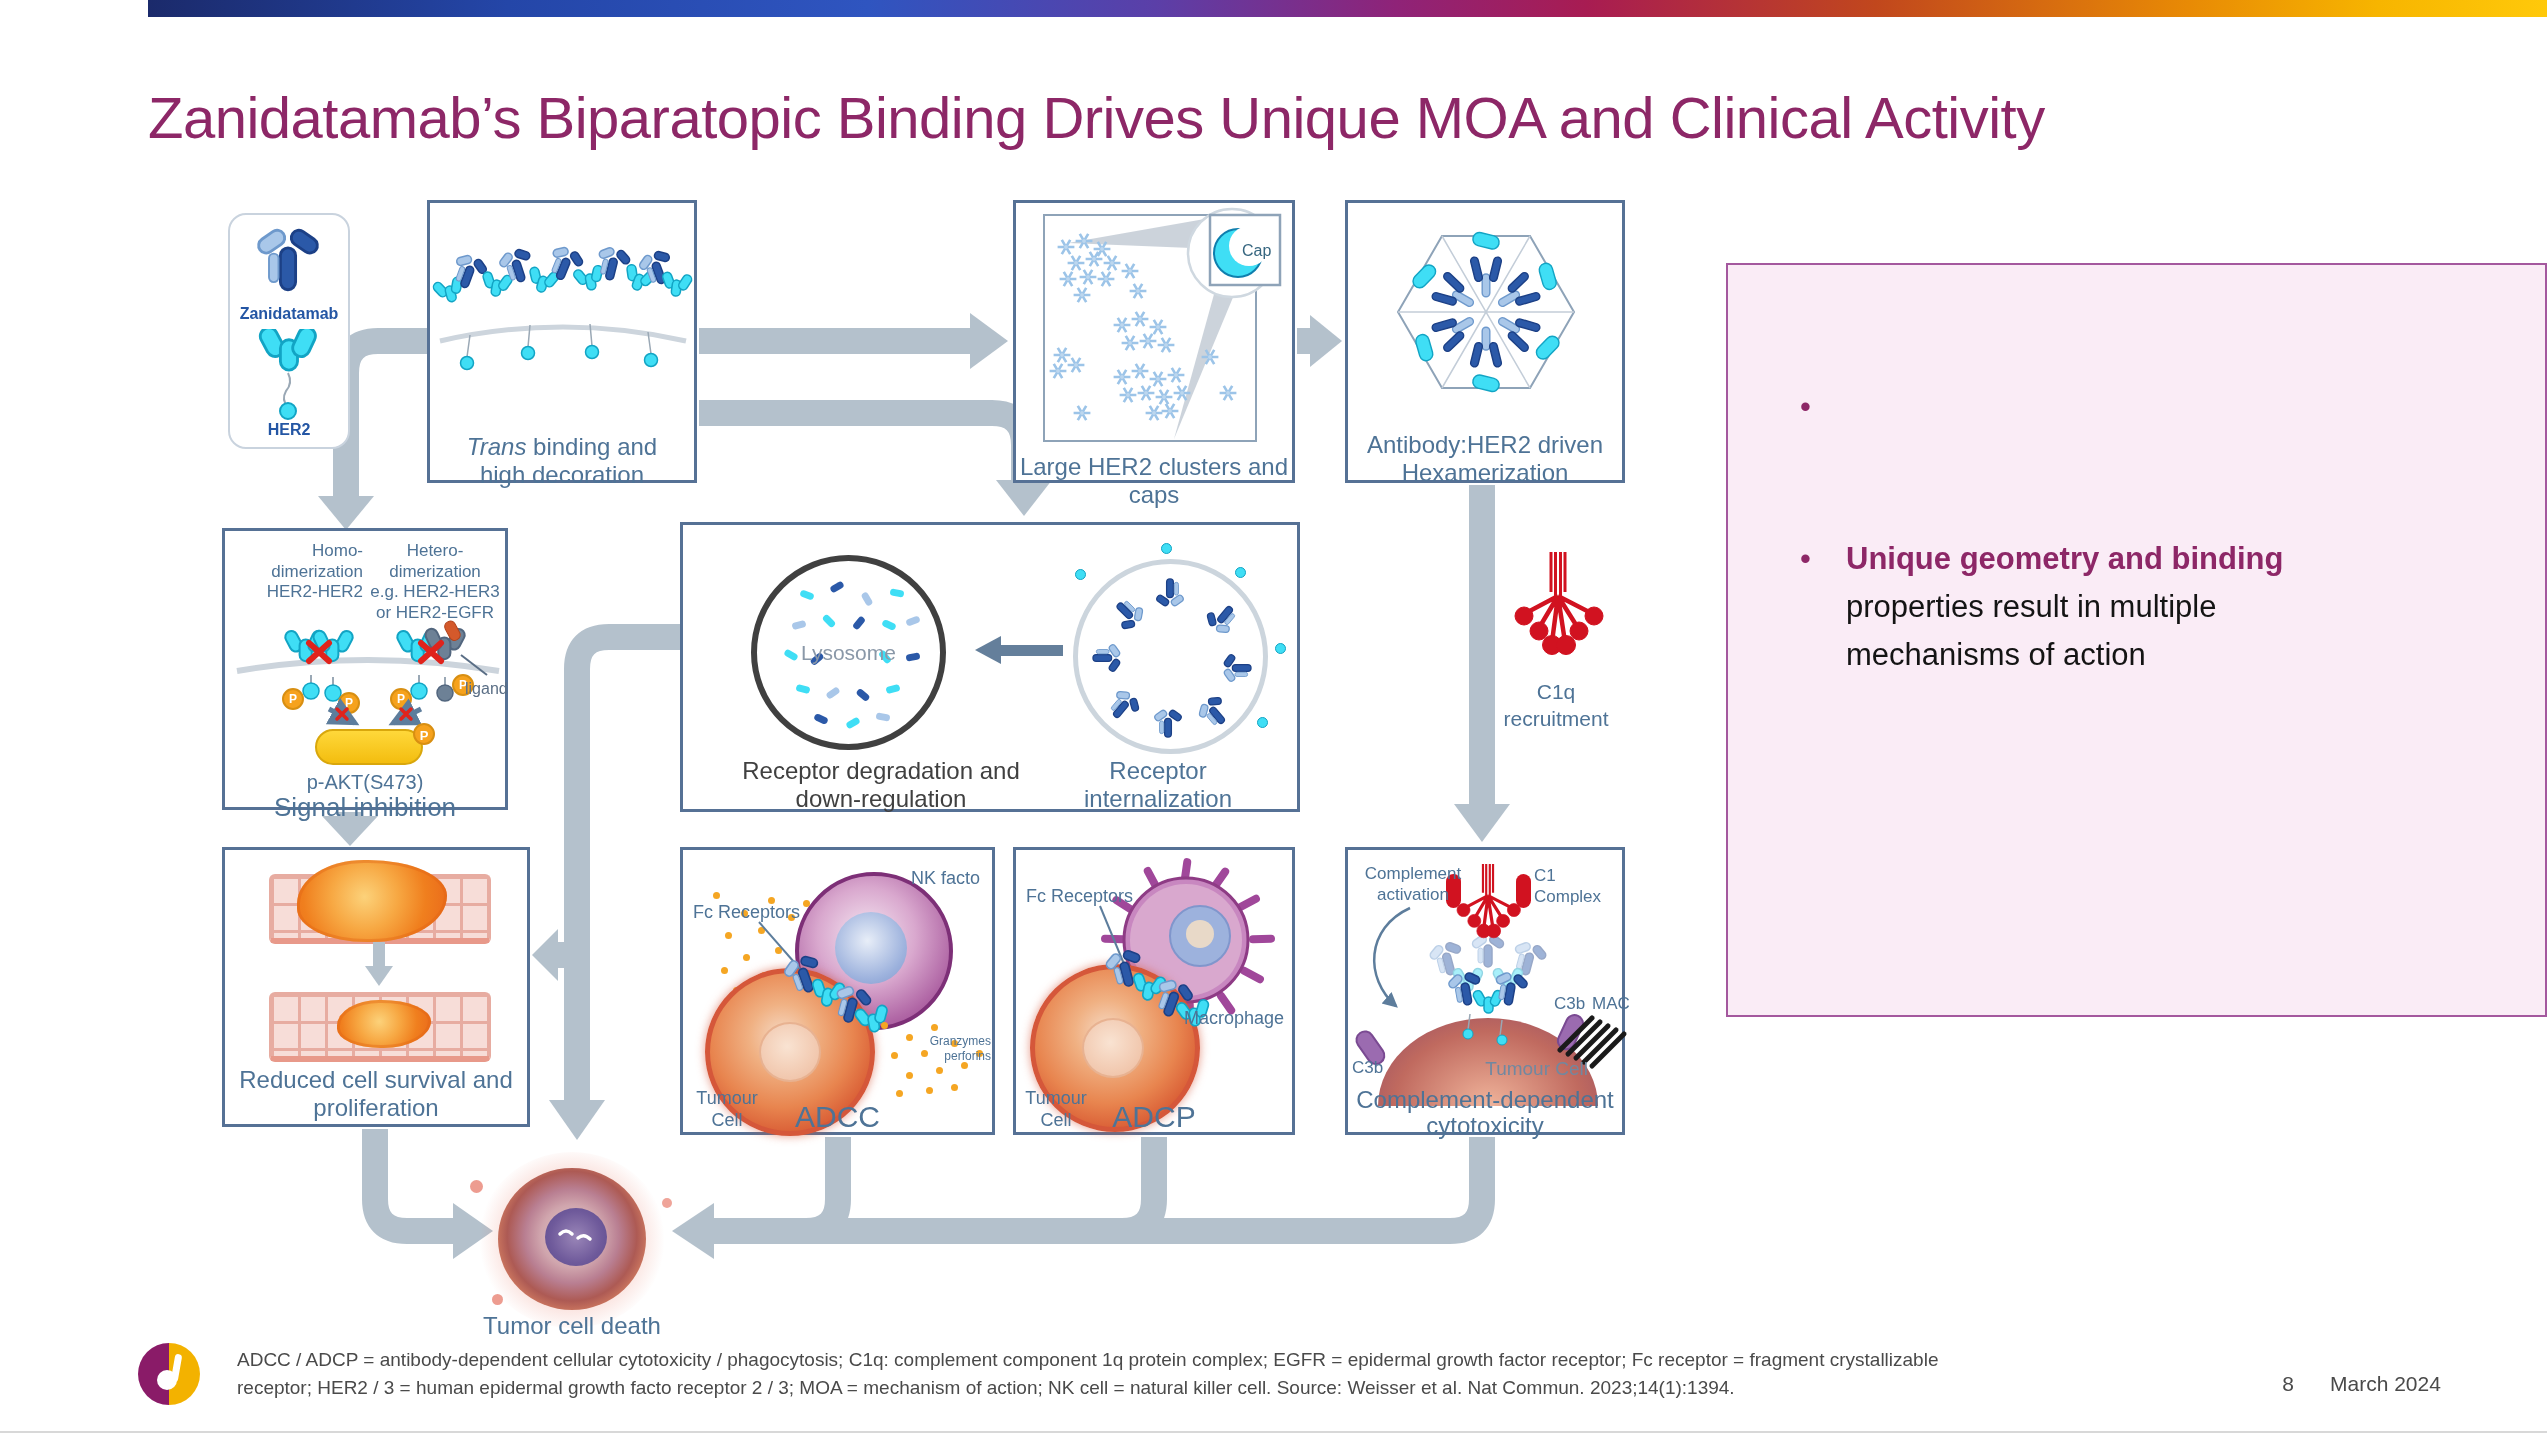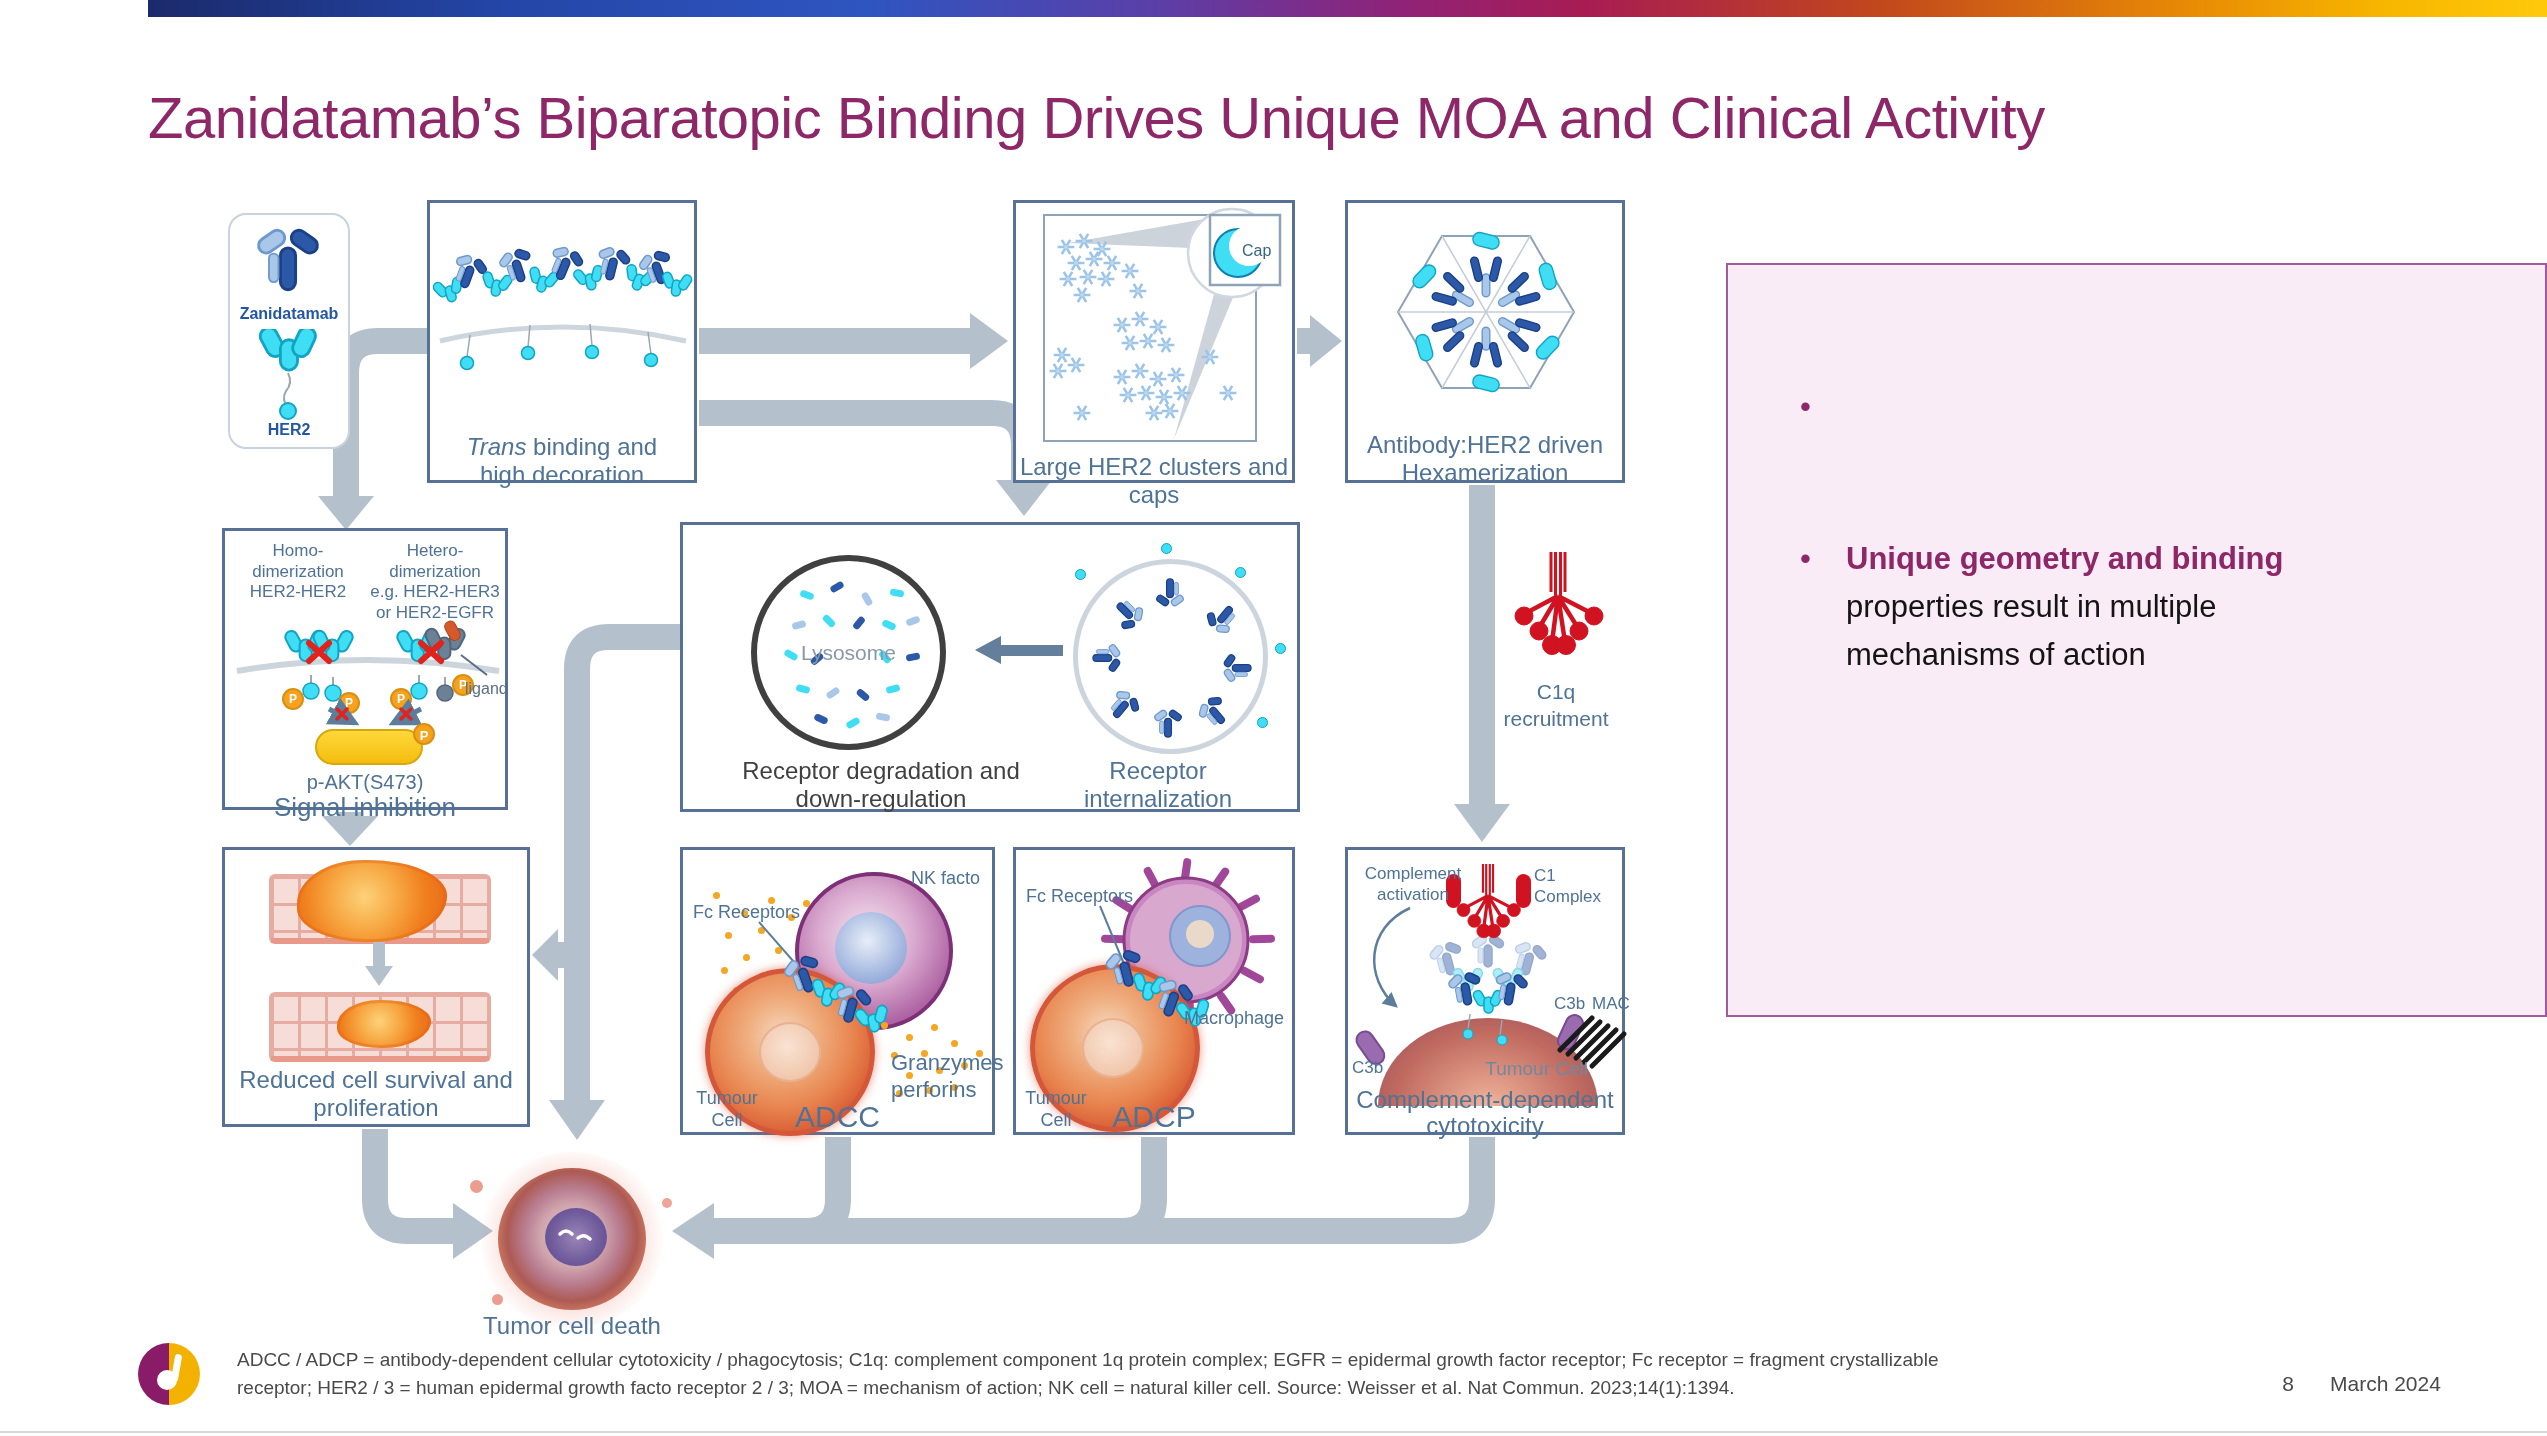--- a/index.html
+++ b/index.html
@@ -205,21 +205,21 @@
     <use href="#hexspoke" transform="translate(92 95) rotate(120) scale(0.95)"></use>
     <use href="#hexspoke" transform="translate(92 95) rotate(180) scale(0.95)"></use>
     <use href="#hexspoke" transform="translate(92 95) rotate(240) scale(0.95)"></use>
     <use href="#hexspoke" transform="translate(92 95) rotate(300) scale(0.95)"></use>
   </svg>
   <div class="blabel" style="top:228px">Antibody:HER2 driven</div>
   <div class="blabel" style="top:256px">Hexamerization</div>
 </div>
 
 <div class="box" style="left:222px;top:528px;width:286px;height:282px;z-index:2">
-  <div class="sm" style="left:8px;top:10px;width:130px;text-align:center">
+  <div class="sm" style="left:8px;top:10px;width:130px;text-align:right">
     <div>Homo-dimerization</div>
       <div>HER2-HER2</div>
   </div>
   <div class="sm" style="left:140px;top:10px;width:140px;text-align:center">
     <div>Hetero-dimerization</div>
       <div>e.g. HER2-HER3</div>
       <div>or HER2-EGFR</div>
   </div>
   <svg class="abs" style="left:0;top:88px" width="286" height="110">
     <path d="M 12 52 Q 143 30 274 52" stroke="#ccd4dc" stroke-width="6" fill="none"></path>
@@ -341,21 +341,21 @@
   <svg class="abs" style="left:0;top:0" width="315" height="288">
     <path d="M 76 72 L 118 120" stroke="#5d7d9c" stroke-width="2"></path>
     <use href="#ab" transform="translate(122 128) rotate(-20) scale(1.1)"></use>
     <use href="#claw" transform="translate(144 146) rotate(10) scale(1.1)"></use>
     <use href="#ab" transform="translate(168 158) rotate(15) scale(1.1)"></use>
     <use href="#claw" transform="translate(190 172) rotate(-10) scale(1.1)"></use>
   </svg>
   <div class="dots" style="left:198px;top:172px;box-shadow:25px 12px #f5a623,50px 2px #f5a623,10px 30px #f5a623,40px 28px #f5a623,70px 18px #f5a623,25px 50px #f5a623,55px 45px #f5a623,80px 40px #f5a623,15px 68px #f5a623,45px 65px #f5a623,70px 62px #f5a623,95px 28px #f5a623"></div>
   <div class="sm" style="left:228px;top:18px;font-size:18px">NK facto</div>
   <div class="sm" style="left:10px;top:52px;font-size:18px">Fc Receptors</div>
-  <div class="sm" style="left:208px;top:200px;width:100px;text-align:left;font-size:22px">
+  <div class="sm" style="left:208px;top:184px;width:100px;text-align:right;font-size:12px">
     <div>Granzymes</div>
       <div>perforins</div>
   </div>
   <div class="sm" style="left:6px;top:238px;width:76px;text-align:center;font-size:18px">
     <div>Tumour</div>
       <div>Cell</div>
   </div>
   <div class="blabel" style="top:250px;font-size:30px">ADCC</div>
 </div>
 

